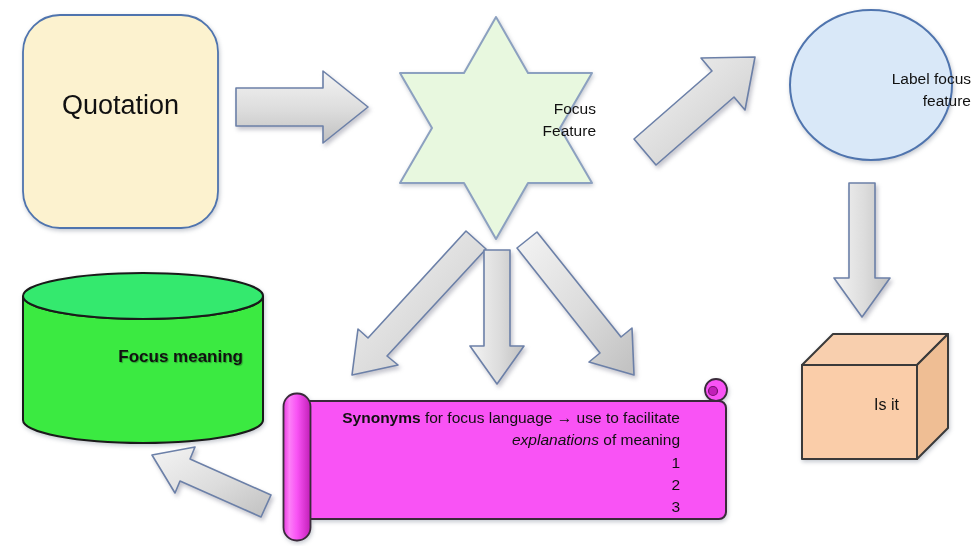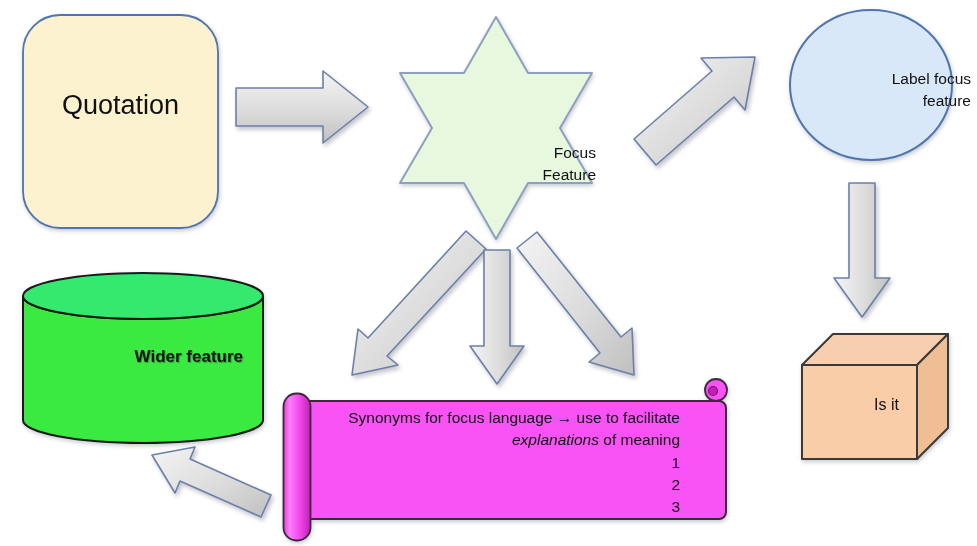--- a/index.html
+++ b/index.html
@@ -6,26 +6,26 @@
   .canvas{
     position:relative;width:977px;height:546px;background:#ffffff;overflow:hidden;
     font-family:"Liberation Sans",sans-serif;color:#111;
   }
   .canvas svg{position:absolute;left:0;top:0;}
   .arrow{filter:drop-shadow(2px 3px 2px rgba(110,110,130,.40));}
   .shape{filter:drop-shadow(1.5px 2.5px 2px rgba(90,100,120,.35));}
   .txt{position:absolute;text-align:right;}
   .txt div{white-space:nowrap;}
   .quotation-label{left:23px;top:15px;width:195px;height:180px;display:flex;align-items:center;justify-content:center;font-size:27px;}
-  .star-label{left:396px;top:98px;width:200px;font-size:15.5px;line-height:21.5px;margin-top:44px;}
+  .star-label{left:396px;top:98px;width:200px;font-size:15.5px;line-height:21.5px;}
   .circle-label{left:771px;top:68px;width:200px;font-size:15.5px;line-height:22px;}
   .cube-label{left:802px;top:394px;width:97px;font-size:16px;line-height:22px;}
   .cylinder-label{left:43px;top:347px;width:200px;font-size:17px;font-weight:600;text-shadow:1px 1px 1px rgba(0,0,0,.30);}
   .scroll-label{left:300px;top:407px;width:380px;font-size:15.5px;line-height:22.3px;}
-  .scroll-label b{font-weight:normal;}
+  .scroll-label b{font-weight:bold;}
   .scroll-label i{font-style:italic;}
 </style>
 </head>
 <body>
 
 <div class="canvas">
   <svg width="977" height="546" viewBox="0 0 977 546">
     <defs>
       <linearGradient id="gV" x1="0" y1="0" x2="0" y2="1">
         <stop offset="0" stop-color="#F4F4F4"></stop>
@@ -121,21 +121,21 @@
   <div class="txt circle-label">
     <div>Label focus</div>
     <div>feature</div>
   </div>
 
   <div class="txt cube-label">
     <div>Is it</div>
   </div>
 
   <div class="txt cylinder-label">
-    <div>Wider feature</div>
+    <div>Focus meaning</div>
   </div>
 
   <div class="txt scroll-label">
     <div><b>Synonyms</b><span> for focus language → use to facilitate</span></div>
     <div><i>explanations</i><span> of meaning</span></div>
     <div>1</div>
     <div>2</div>
     <div>3</div>
   </div>
 </div>

